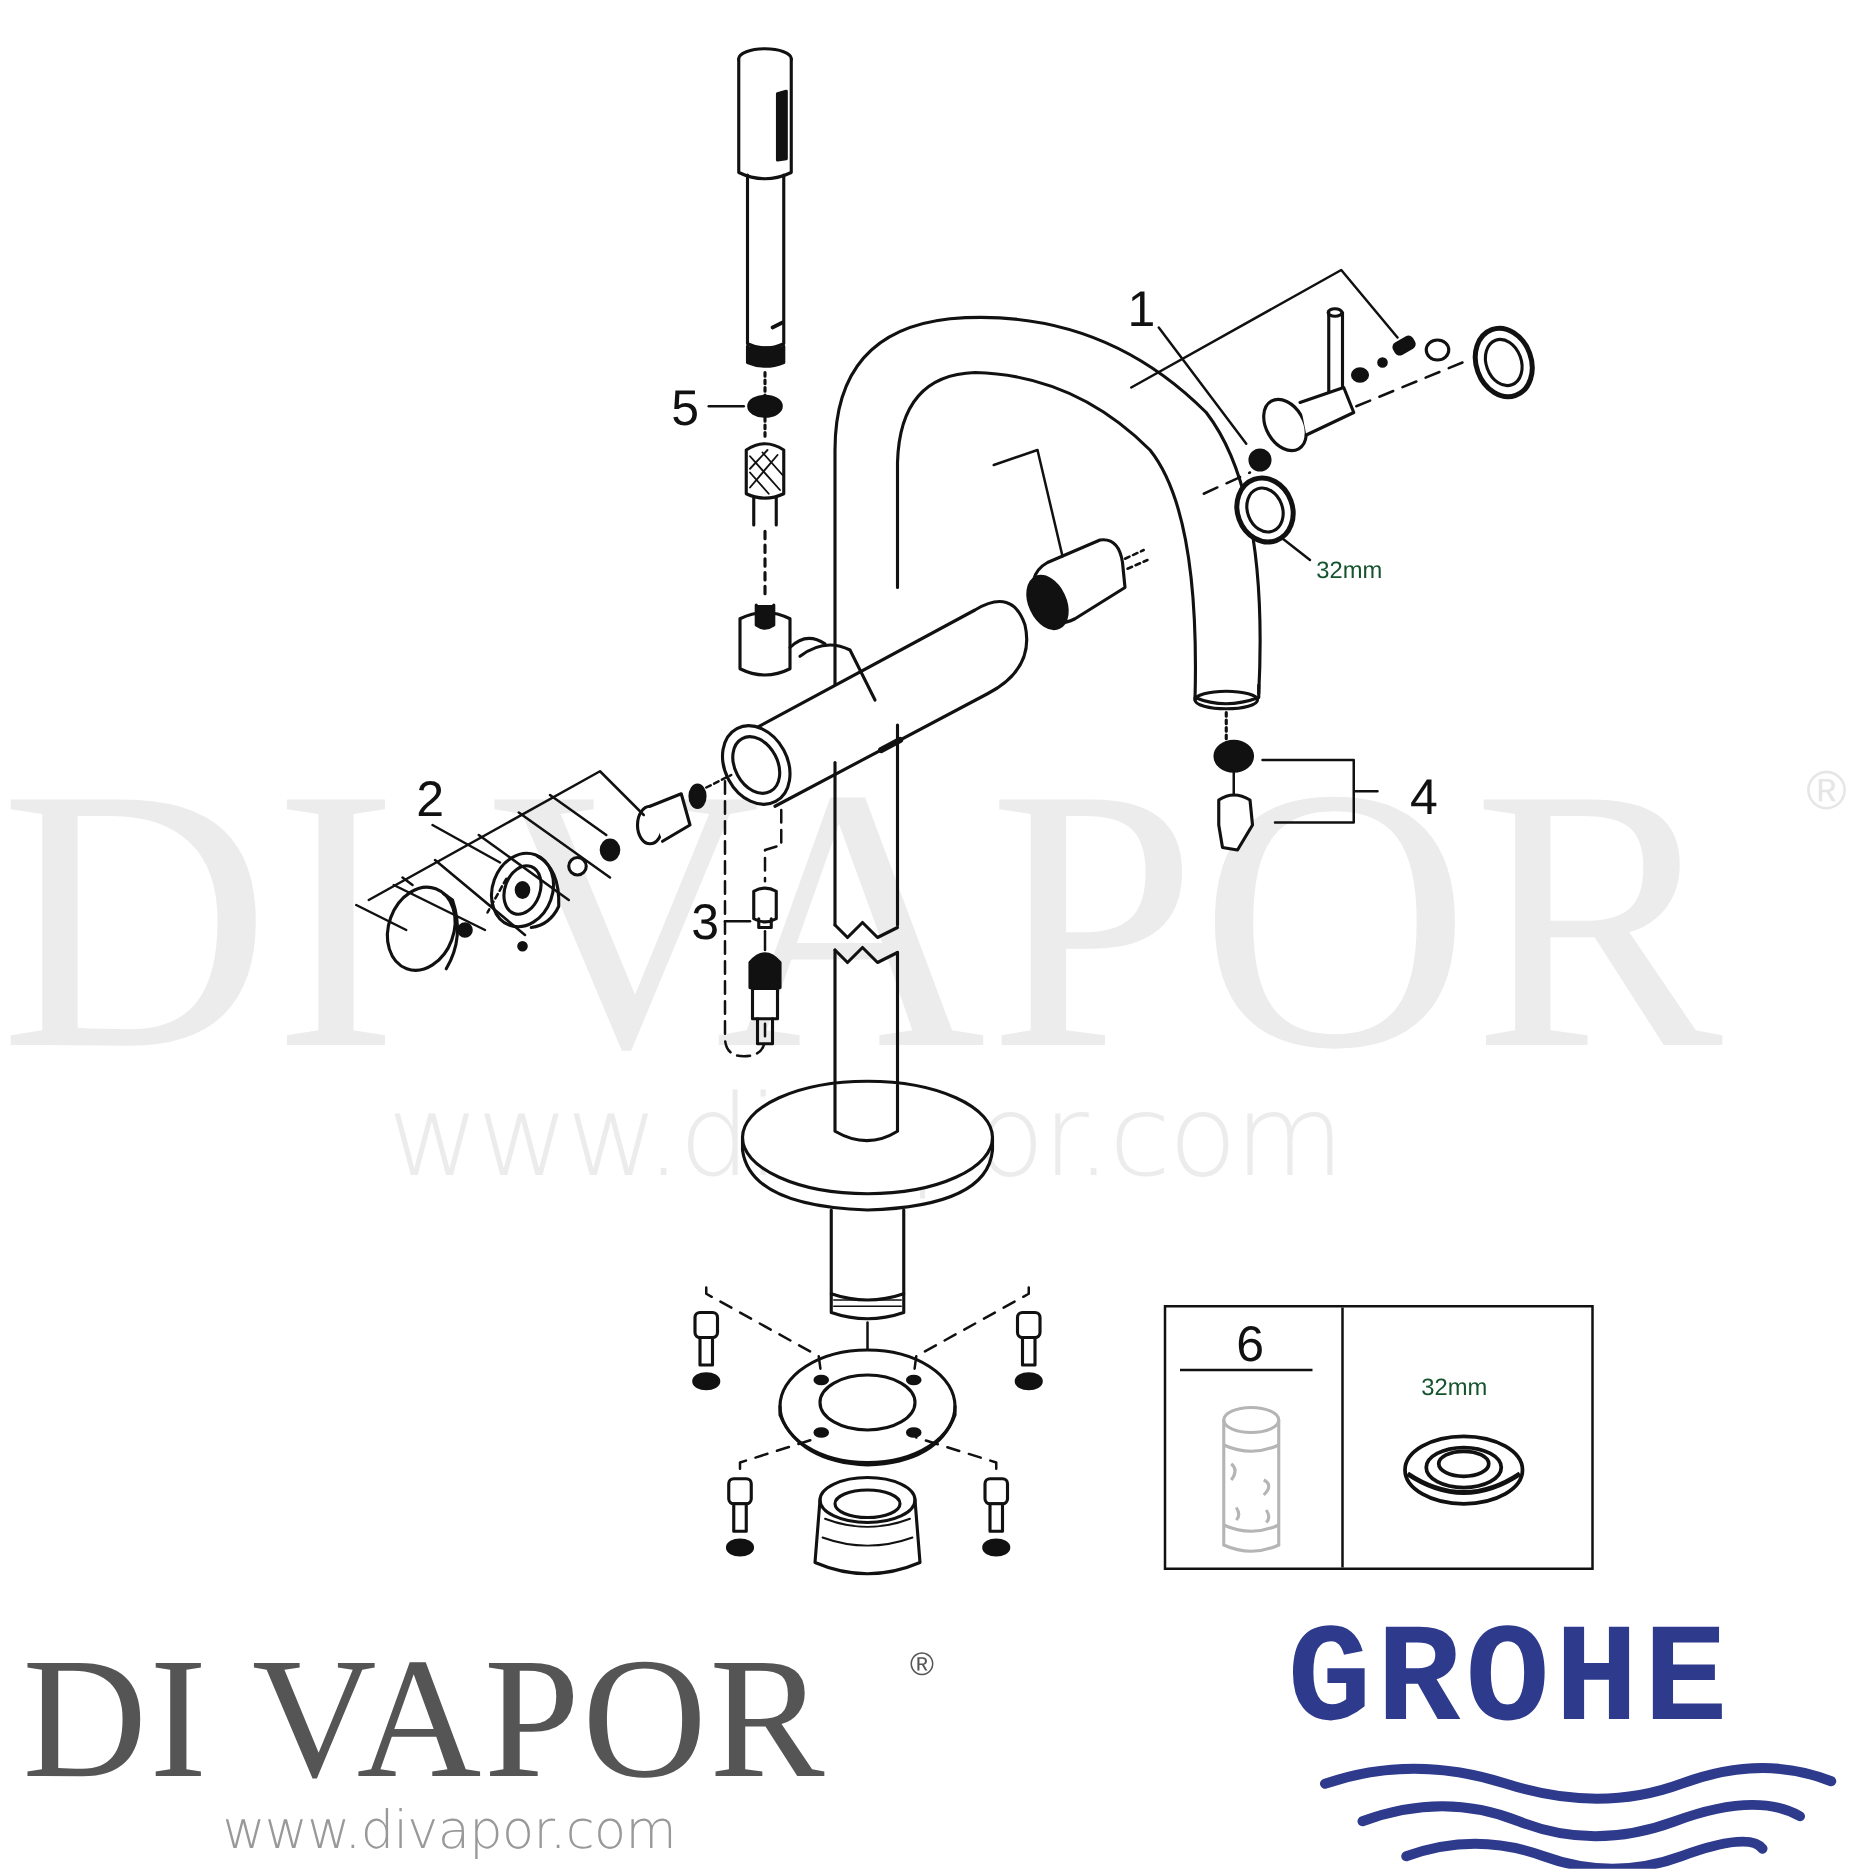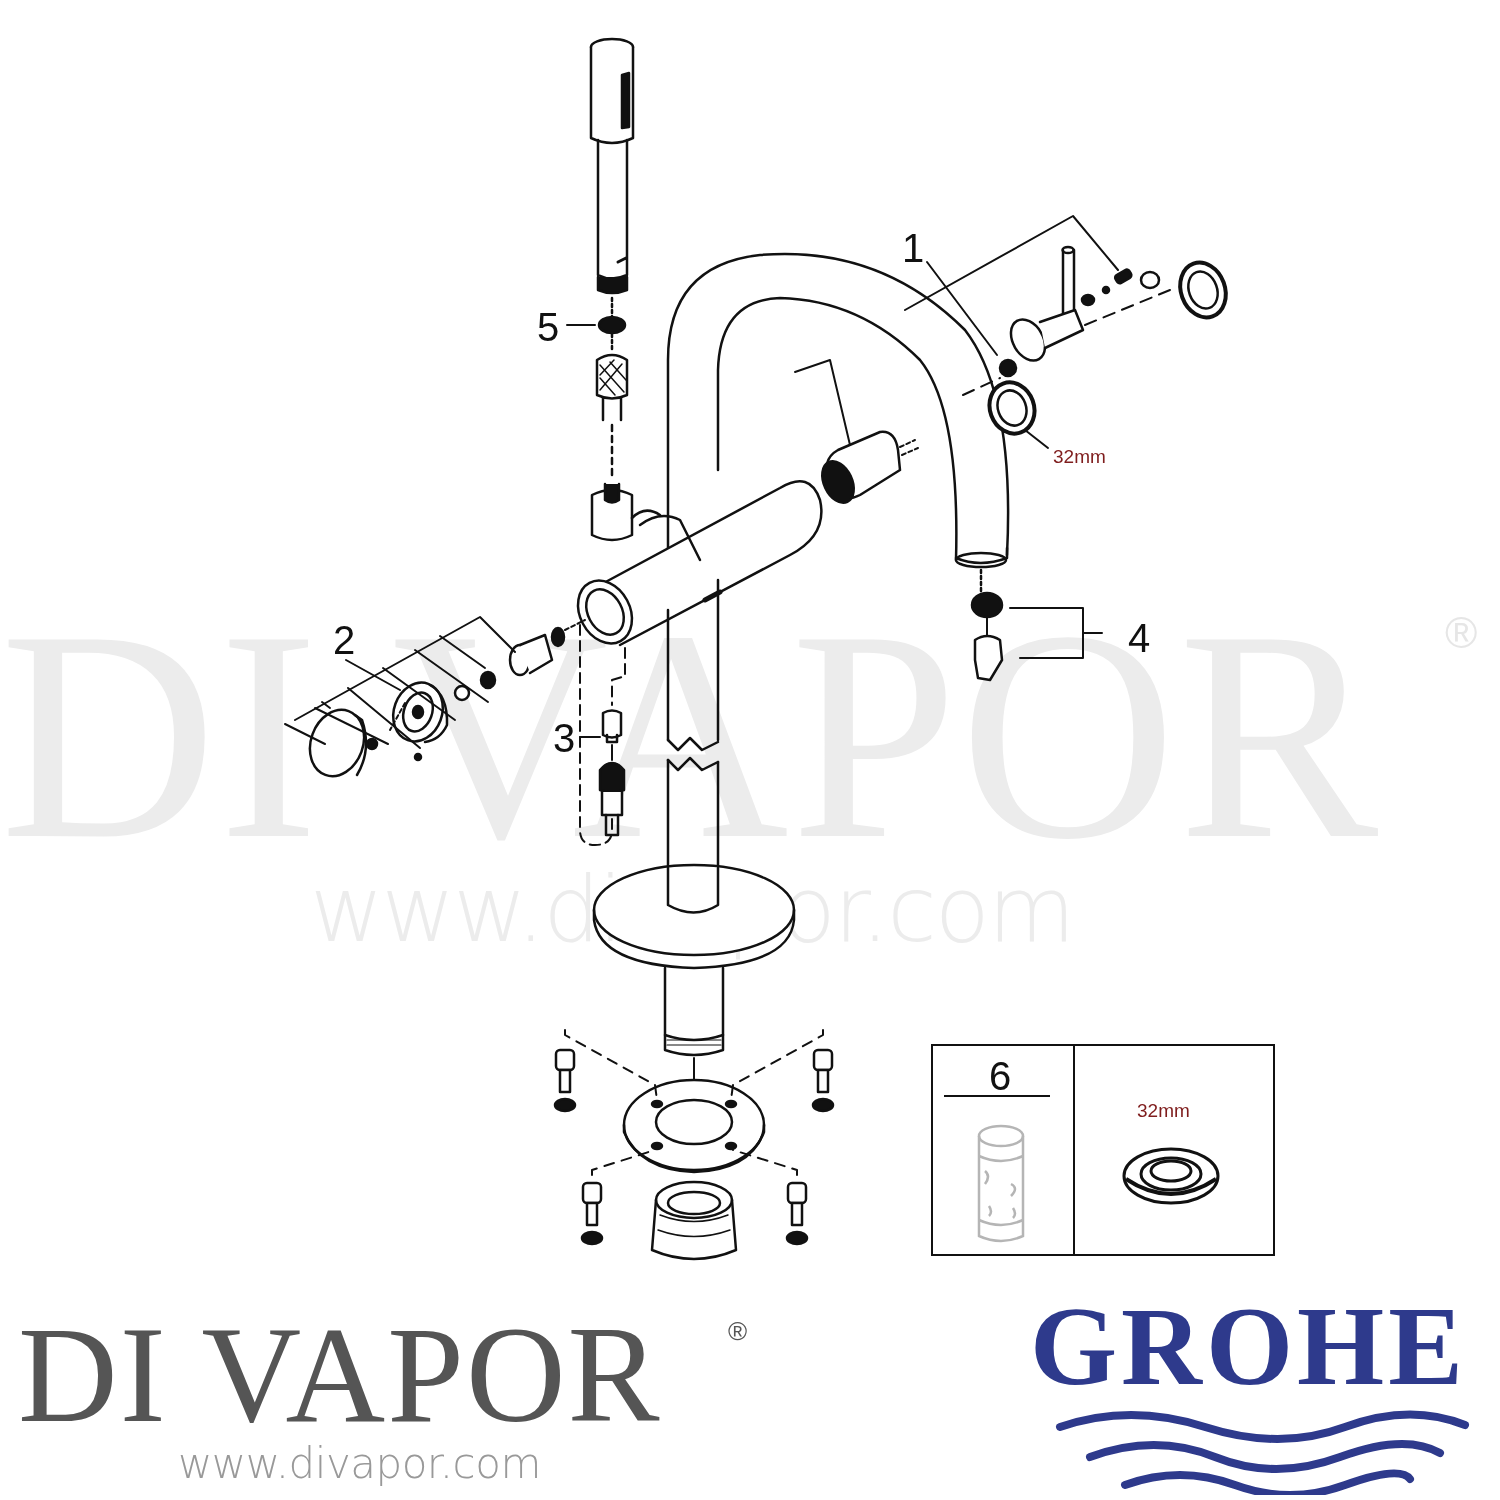--- a/index.html
+++ b/index.html
@@ -3,27 +3,27 @@
 <meta charset="utf-8">
 <style>
   html, body { margin:0; padding:0; background:#ffffff; }
   body { width:1500px; height:1500px; position:relative; overflow:hidden; font-family:"Liberation Sans", sans-serif; }
   .abs { position:absolute; }
   .wm-big { position:absolute; left:0; top:585px; width:1500px; font-family:"Liberation Serif", serif; font-size:300px; line-height:300px; color:#ececec; letter-spacing:2px; white-space:nowrap; }
   .wm-url { position:absolute; left:310px; top:860px; font-family:"DejaVu Sans", sans-serif; font-weight:200; font-size:90px; line-height:100px; color:#ececec; white-space:nowrap; letter-spacing:-2px; }
   .wm-reg { position:absolute; left:1445px; top:608px; font-size:44px; color:#e6e6e6; font-family:"Liberation Sans", sans-serif; }
   svg.diagram { position:absolute; left:0; top:0; }
   .callout { position:absolute; font-family:"Liberation Sans", sans-serif; font-size:40px; color:#111; line-height:40px; }
-  .dim { position:absolute; font-family:"Liberation Sans", sans-serif; font-size:19px; color:#7f1d1d; }
+  .dim { position:absolute; font-family:"Liberation Sans", sans-serif; font-size:19px; color:#14532d; }
   .inset { position:absolute; left:931px; top:1044px; width:344px; height:212px; border:2px solid #111; box-sizing:border-box; background:#fff; }
   .inset-divider { position:absolute; left:140px; top:0; width:2px; height:100%; background:#111; }
   .brand-divapor { position:absolute; left:18px; top:1305px; font-family:"Liberation Serif", serif; font-size:138px; line-height:140px; color:#555555; letter-spacing:2px; white-space:nowrap; }
   .brand-reg { position:absolute; left:728px; top:1316px; font-size:26px; color:#555; font-family:"Liberation Sans", sans-serif; }
   .brand-url { position:absolute; left:178px; top:1440px; font-family:"DejaVu Sans", sans-serif; font-weight:200; font-size:42px; line-height:48px; color:#999999; white-space:nowrap; letter-spacing:-0.5px; }
-  .grohe-word { position:absolute; left:1030px; top:1290px; font-family:Liberation Serif, serif; font-weight:bold; font-size:112px; line-height:112px; letter-spacing:4px; white-space:nowrap; }
+  .grohe-word { position:absolute; left:1030px; top:1290px; font-family:Liberation Mono, monospace; font-weight:bold; font-size:112px; line-height:112px; letter-spacing:4px; white-space:nowrap; }
 </style>
 </head>
 <body>
 
 <div class="wm-big">DI VAPOR</div>
 <div class="wm-reg">®</div>
 <div class="wm-url">www.divapor.com</div>
 
 <svg class="diagram" width="1500" height="1500" viewBox="0 0 1500 1500" fill="none" stroke="#111" stroke-width="2.5" stroke-linecap="round" stroke-linejoin="round">
 

